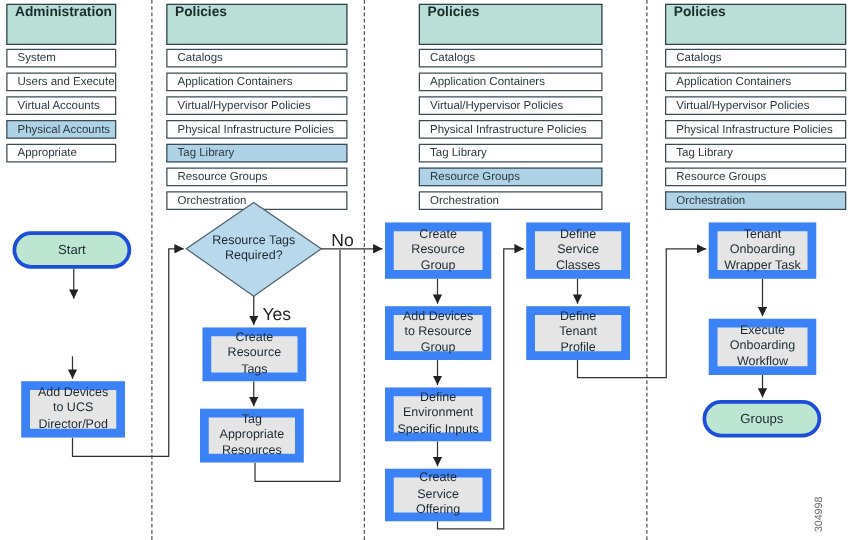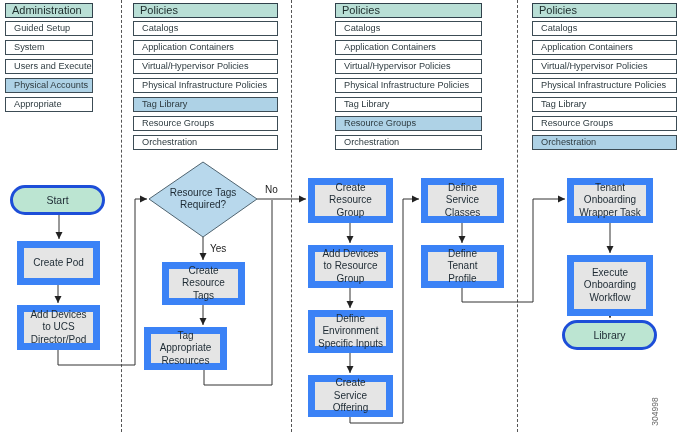--- a/index.html
+++ b/index.html
@@ -3,24 +3,25 @@
 <meta charset="utf-8">
 <style>
   html,body { margin:0; padding:0; background:#ffffff; }
   #screen {
     position:relative; width:680px; height:432px; overflow:hidden;
     background:#ffffff; font-family:"Liberation Sans", sans-serif; color:#222;
   }
   
   .panel { position:absolute; top:3px; }
   .panel-header {
-    box-sizing:border-box; height:15px; line-height:13px;
+    box-sizing:border-box; height:33px; line-height:13px;
     border:1px solid #30414b; background:#b9dfd6;
     font-size:11px; padding-left:6px; color:#1c2b2b;
     margin-bottom:3px;
+    font-weight:bold;
   }
   .cell {
     box-sizing:border-box; height:15px; line-height:13px;
     border:1px solid #3c4c55; background:#ffffff;
     font-size:9.2px; padding-left:8px; color:#2e3b40;
     margin-bottom:4px; white-space:nowrap;
   }
   .cell.highlighted { background:#aed2e6; }
   
   .divider {
@@ -35,42 +36,42 @@
     text-align:center; font-size:10px; line-height:12.5px;
     white-space:pre-line; color:#1d2a33;
   }
   .rect { background:#e5e5e5; border:7px solid #3b82f6; }
   .terminal {
     background:#bce5d2; border:3px solid #1d4ed8;
     border-radius:16px; font-size:10.5px;
   }
   .diamond-label { background:transparent; border:none; z-index:2; }
   .edge-label {
-    position:absolute; z-index:2; font-size:10px; color:#222;
+    position:absolute; z-index:2; font-size:14px; color:#222;
   }
   .figure-number {
     position:absolute; z-index:2; font-size:8.5px; color:#6a6a6a;
     width:34px; height:11px; line-height:11px; text-align:center;
     left:638px; top:406px; transform:rotate(-90deg);
   }
 </style>
 </head>
 <body>
 
 <div id="screen">
 
   <div class="divider" style="left:121px"></div>
   <div class="divider" style="left:291px"></div>
   <div class="divider" style="left:517px"></div>
 
   <div class="panel" style="left:5px;width:88px">
     <div class="panel-header">Administration</div>
-    <div class="cell">Guided Setup</div>
     <div class="cell">System</div>
     <div class="cell">Users and Execute</div>
+    <div class="cell">Virtual Accounts</div>
     <div class="cell highlighted">Physical Accounts</div>
     <div class="cell">Appropriate</div>
   </div>
 
   <div class="panel" style="left:133px;width:145px">
     <div class="panel-header">Policies</div>
     <div class="cell">Catalogs</div>
     <div class="cell">Application Containers</div>
     <div class="cell">Virtual/Hypervisor Policies</div>
     <div class="cell">Physical Infrastructure Policies</div>
@@ -121,34 +122,33 @@
       <polyline points="350,353 350,373" marker-end="url(#arw)"></polyline>
       <polyline points="350,417 350,423 403,423 403,199 419,199" marker-end="url(#arw)"></polyline>
       <polyline points="462,223 462,243" marker-end="url(#arw)"></polyline>
       <polyline points="462,288 462,302 533,302 533,199 565,199" marker-end="url(#arw)"></polyline>
       <polyline points="610,223 610,253" marker-end="url(#arw)"></polyline>
       <polyline points="610,298 610,318" marker-end="url(#arw)"></polyline>
     </g>
   </svg>
 
   <div class="node terminal" style="left:10px;top:185px;width:95px;height:30px">Start</div>
-  <div class="node rect" style="left:17px;top:241px;width:83px;height:44px">Create Pod</div>
   <div class="node rect" style="left:17px;top:305px;width:83px;height:45px">Add Devices
 to UCS
 Director/Pod</div>
 
   <div class="node diamond-label" style="left:149px;top:175px;width:108px;height:48px">Resource Tags
 Required?</div>
   <div class="edge-label" style="left:210px;top:243px">Yes</div>
   <div class="edge-label" style="left:265px;top:184px">No</div>
 
   <div class="node rect" style="left:162px;top:262px;width:83px;height:43px">Create
 Resource
 Tags</div>
-  <div class="node rect" style="left:144px;top:327px;width:83px;height:43px">Tag
+  <div class="node rect" style="left:160px;top:327px;width:83px;height:43px">Tag
 Appropriate
 Resources</div>
 
   <div class="node rect" style="left:308px;top:178px;width:85px;height:45px">Create
 Resource
 Group</div>
   <div class="node rect" style="left:308px;top:245px;width:85px;height:43px">Add Devices
 to Resource
 Group</div>
   <div class="node rect" style="left:308px;top:310px;width:85px;height:43px">Define
@@ -161,20 +161,20 @@
   <div class="node rect" style="left:421px;top:178px;width:83px;height:45px">Define
 Service
 Classes</div>
   <div class="node rect" style="left:421px;top:245px;width:83px;height:43px">Define
 Tenant
 Profile</div>
 
   <div class="node rect" style="left:567px;top:178px;width:86px;height:45px">Tenant
 Onboarding
 Wrapper Task</div>
-  <div class="node rect" style="left:567px;top:255px;width:86px;height:61px">Execute
+  <div class="node rect" style="left:567px;top:255px;width:86px;height:45px">Execute
 Onboarding
 Workflow</div>
-  <div class="node terminal" style="left:562px;top:320px;width:95px;height:30px">Library</div>
+  <div class="node terminal" style="left:562px;top:320px;width:95px;height:30px">Groups</div>
 
   <div class="figure-number">304998</div>
 
 </div>
 
 </body></html>

